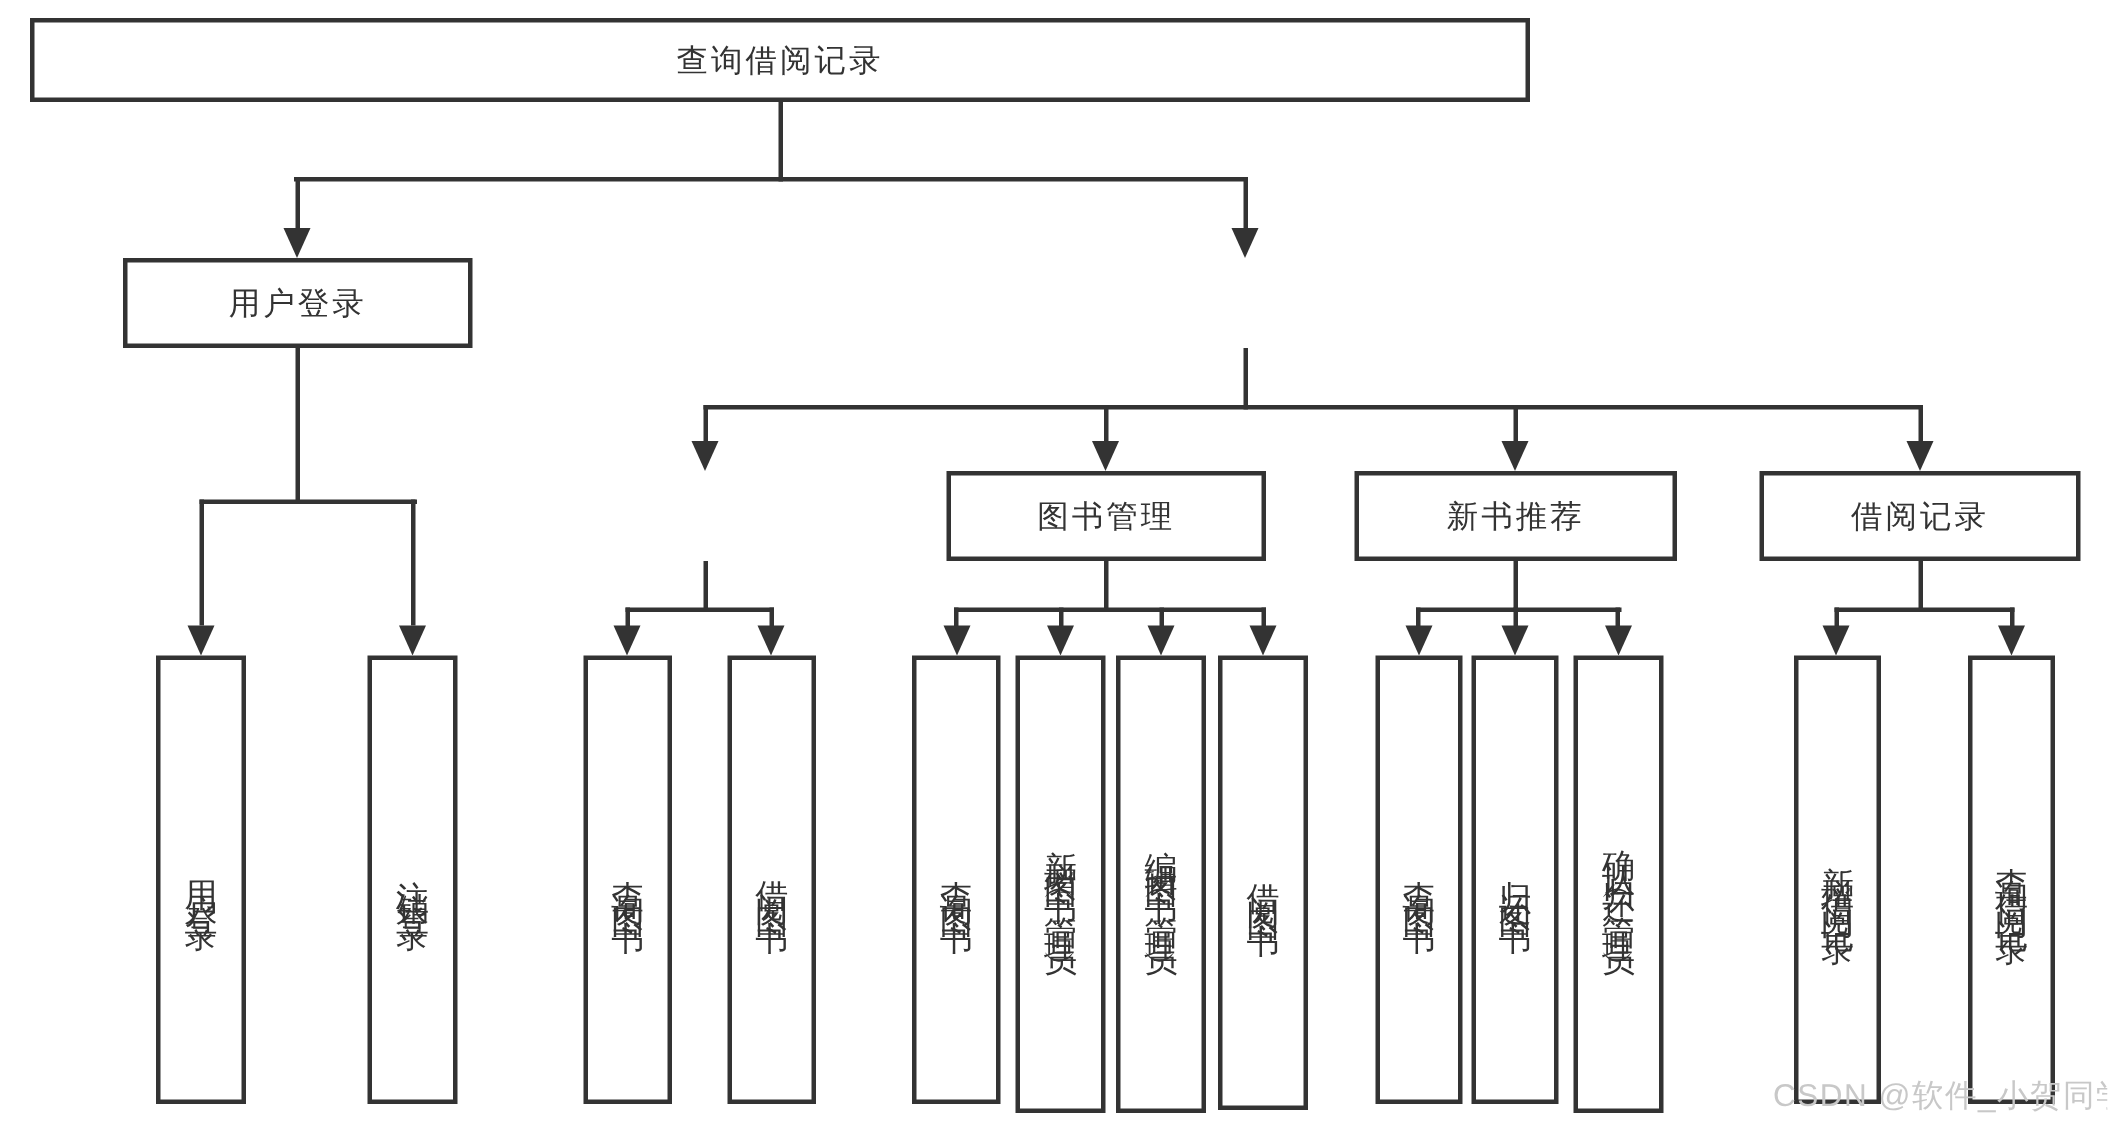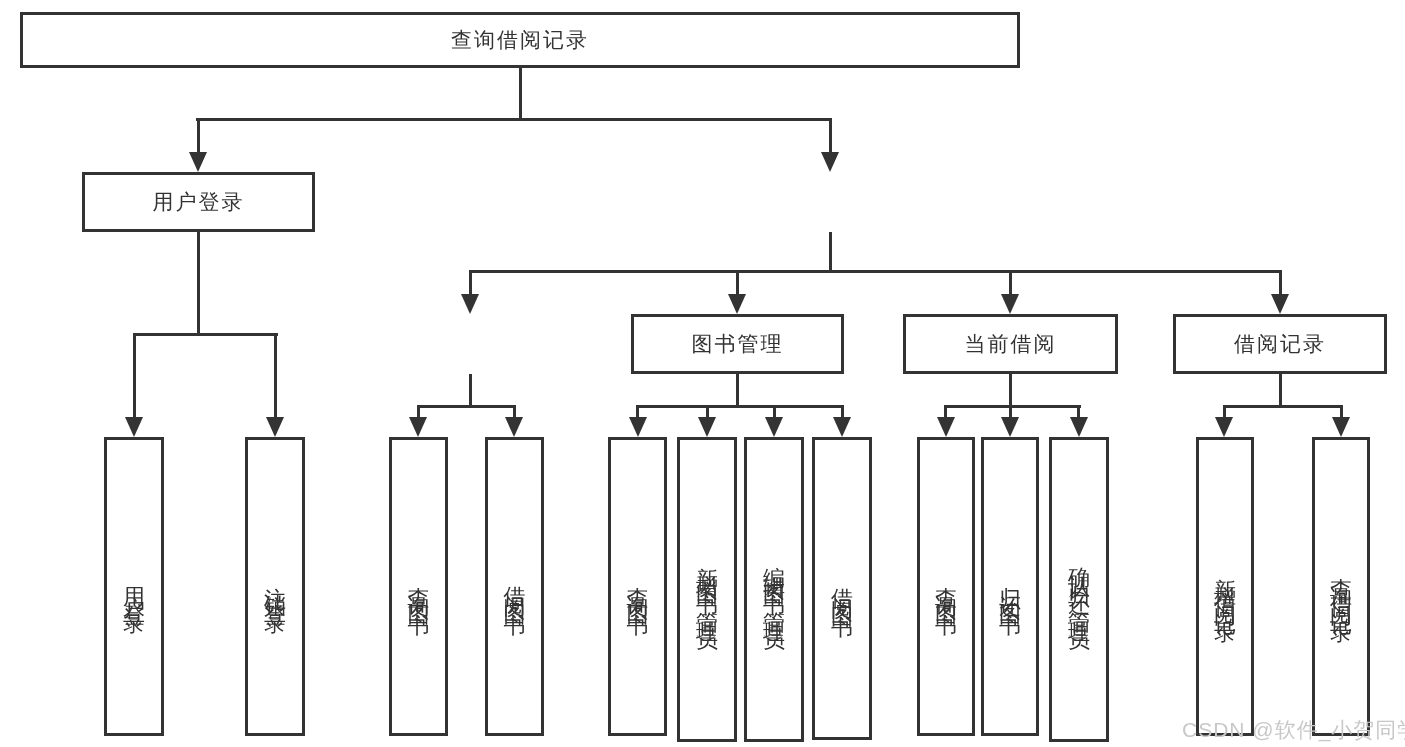--- a/index.html
+++ b/index.html
@@ -47,21 +47,21 @@
 </head>
 <body>
 
 <div id="canvas">
 
   <div class="box hbox" style="left:20px;top:12px;width:1000px;height:56px">查询借阅记录</div>
 
   <div class="box hbox" style="left:82px;top:172px;width:233px;height:60px">用户登录</div>
 
   <div class="box hbox" style="left:631px;top:314px;width:213px;height:60px">图书管理</div>
-  <div class="box hbox" style="left:903px;top:314px;width:215px;height:60px">当前借阅</div>
+  <div class="box hbox" style="left:903px;top:314px;width:215px;height:60px">新书推荐</div>
   <div class="box hbox" style="left:1173px;top:314px;width:214px;height:60px">借阅记录</div>
 
   <div class="box vbox" style="left:104px;top:437px;width:60px;height:299px">用户登录</div>
   <div class="box vbox" style="left:245px;top:437px;width:60px;height:299px">注销登录</div>
 
   <div class="box vbox" style="left:389px;top:437px;width:59px;height:299px">查询图书</div>
   <div class="box vbox" style="left:485px;top:437px;width:59px;height:299px">借阅图书</div>
 
   <div class="box vbox" style="left:608px;top:437px;width:59px;height:299px">查询图书</div>
   <div class="box vbox" style="left:677px;top:437px;width:60px;height:305px">新增图书（管理员）</div>

